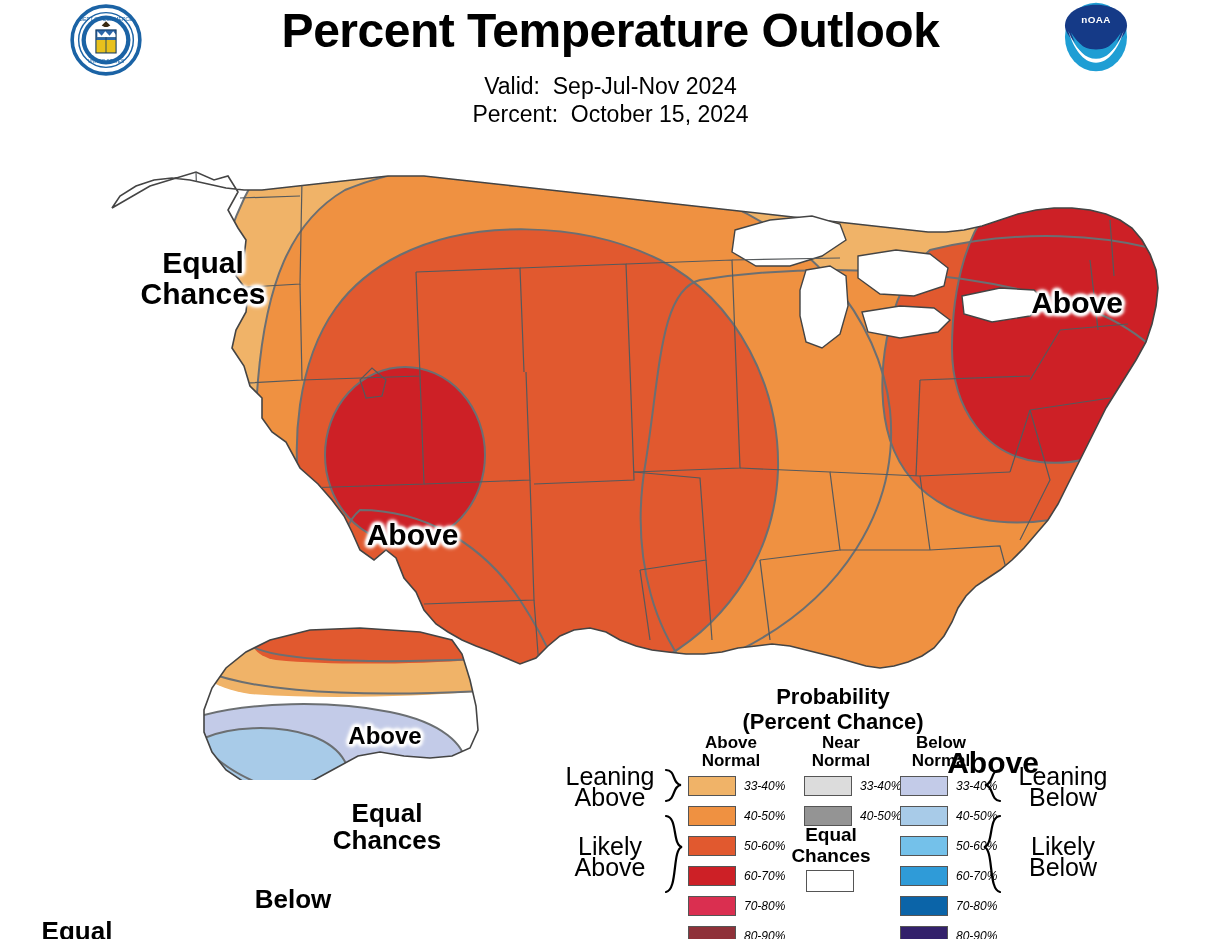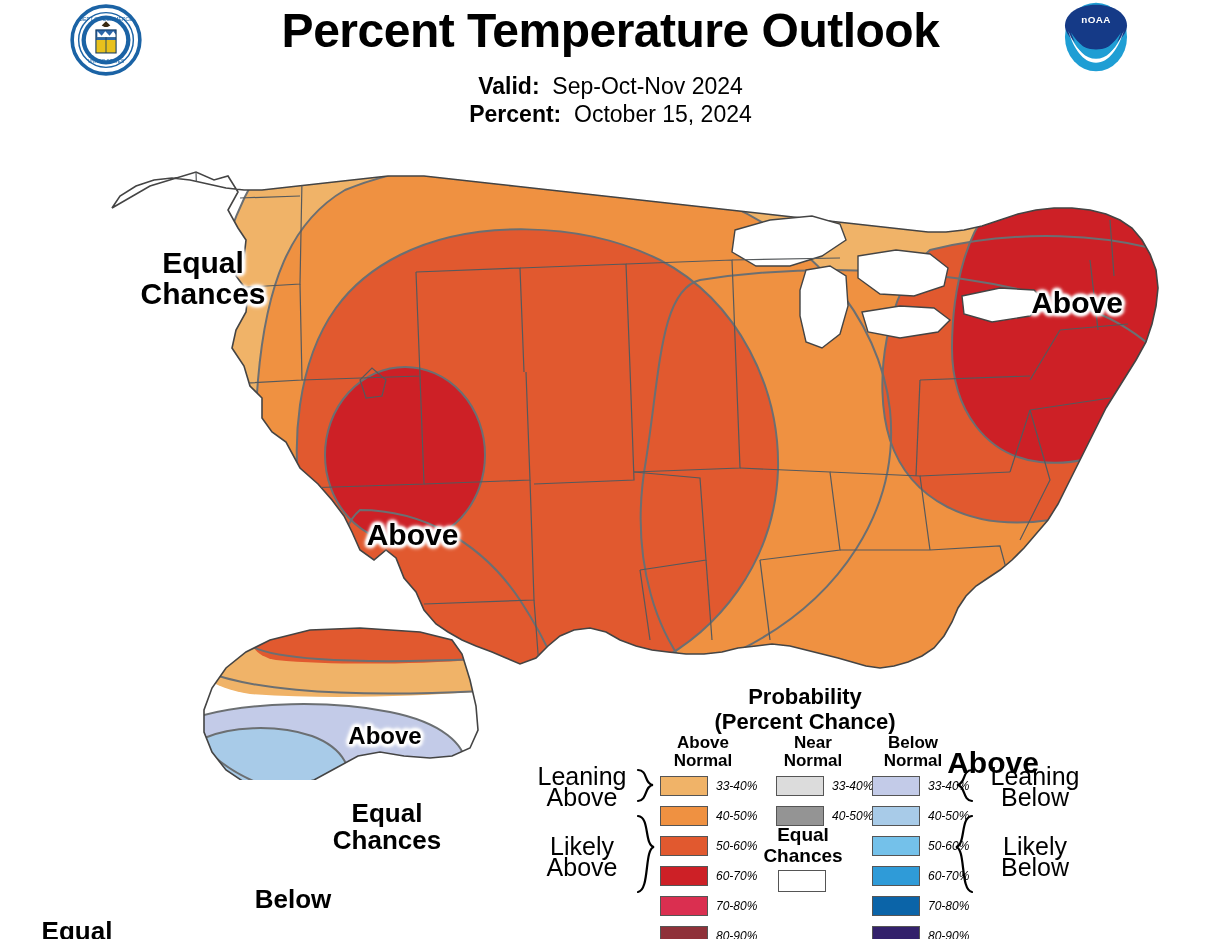--- a/index.html
+++ b/index.html
@@ -7,21 +7,21 @@
        font-family:"Liberation Sans","DejaVu Sans",sans-serif;color:#000;}
 
   
   #header{position:absolute;left:0;top:0;width:1221px;height:140px;}
   #doc-seal{position:absolute;left:70px;top:4px;width:72px;height:72px;}
   #noaa-logo{position:absolute;left:1063px;top:2px;width:66px;height:70px;}
   #main-title{position:absolute;left:0;top:2px;width:1221px;text-align:center;
       font-size:48px;font-weight:bold;letter-spacing:-0.5px;line-height:58px;}
   #valid-block{position:absolute;left:0;top:72px;width:1221px;text-align:center;
       font-size:23px;line-height:28px;}
-  #valid-block .lbl{font-weight:bold;}
+  #valid-block .lbl{font-weight:normal;}
   #valid-block .val{font-weight:normal;}
   .vrow{white-space:pre;}
 
   
   #map-area{position:absolute;left:0;top:80px;width:1221px;height:700px;}
   #map-svg{position:absolute;left:0;top:0;}
 
   
   .maplabel{position:absolute;font-weight:bold;color:#000;white-space:pre;
      text-align:center;line-height:1.02;
@@ -32,21 +32,21 @@
   #lbl-ec-west{left:128px;top:168px;width:150px;font-size:30px;}
   #lbl-above-central{left:340px;top:440px;width:145px;font-size:30px;}
   #lbl-above-ne{left:1022px;top:208px;width:110px;font-size:30px;}
   #lbl-above-fl{left:938px;top:668px;width:110px;font-size:30px;}
   #lbl-above-ak{left:330px;top:644px;width:110px;font-size:24px;}
   #lbl-ec-ak{left:312px;top:720px;width:150px;font-size:26px;}
   #lbl-below-ak{left:238px;top:806px;width:110px;font-size:26px;}
   #lbl-ec-hi{left:2px;top:838px;width:150px;font-size:26px;}
 
   
-  #legend{position:absolute;left:520px;top:684px;width:673px;height:255px;}
+  #legend{position:absolute;left:548px;top:684px;width:673px;height:255px;}
   #legend-title{position:absolute;left:120px;top:0px;width:330px;text-align:center;
       font-size:22px;font-weight:bold;line-height:25px;}
   .colhead{position:absolute;top:50px;text-align:center;font-size:17px;
       font-weight:bold;line-height:18px;width:92px;}
   #head-above{left:137px;}
   #head-near{left:247px;}
   #head-below{left:347px;}
 
   .swatch{position:absolute;width:48px;height:20px;border:1px solid #555;box-sizing:border-box;}
   .swlabel{position:absolute;font-size:12px;line-height:20px;white-space:nowrap;font-style:italic;}
@@ -90,21 +90,21 @@
     <ellipse cx="50" cy="53" rx="47" ry="52" fill="#1f9ed4"></ellipse>
     <path d="M50 4 C78 4 97 18 97 36 C97 52 74 72 50 72 C26 72 3 52 3 36 C3 18 22 4 50 4 Z" fill="#153a87"></path>
     <path d="M8 44 C18 70 32 84 50 84 C68 84 82 70 92 44 C84 70 70 92 50 92 C30 92 16 70 8 44 Z" fill="#fff"></path>
     <path d="M12 46 C24 64 36 74 50 74 C64 74 76 64 88 46 C78 74 66 86 50 86 C34 86 22 74 12 46 Z" fill="#1f9ed4"></path>
     <text x="50" y="32" font-size="15" fill="#fff" text-anchor="middle" font-family="Liberation Sans, sans-serif" font-weight="bold" letter-spacing="0.5">nOAA</text>
   </svg>
 
   <div id="main-title">Percent Temperature Outlook</div>
 
   <div id="valid-block">
-    <div class="vrow"><span class="lbl">Valid:</span>  <span class="val">Sep-Oct-Nov 2024</span></div>
+    <div class="vrow"><span class="lbl">Valid:</span>  <span class="val">Sep-Jul-Nov 2024</span></div>
     <div class="vrow"><span class="lbl">Percent:</span>  <span class="val">October 15, 2024</span></div>
   </div>
 </div>
 
 <div id="map-area">
 
 <svg id="map-svg" width="1221" height="700" viewBox="0 0 1221 700">
   <defs>
     <clipPath id="clip-conus">
 

